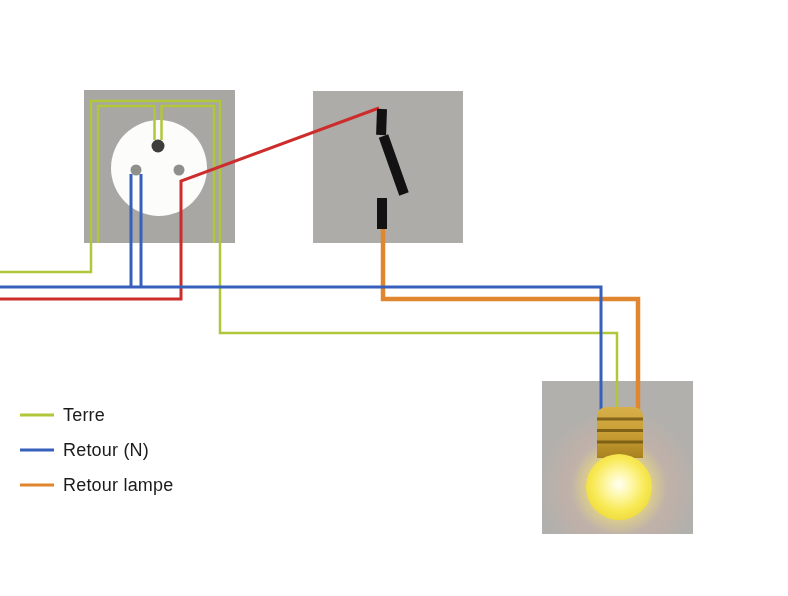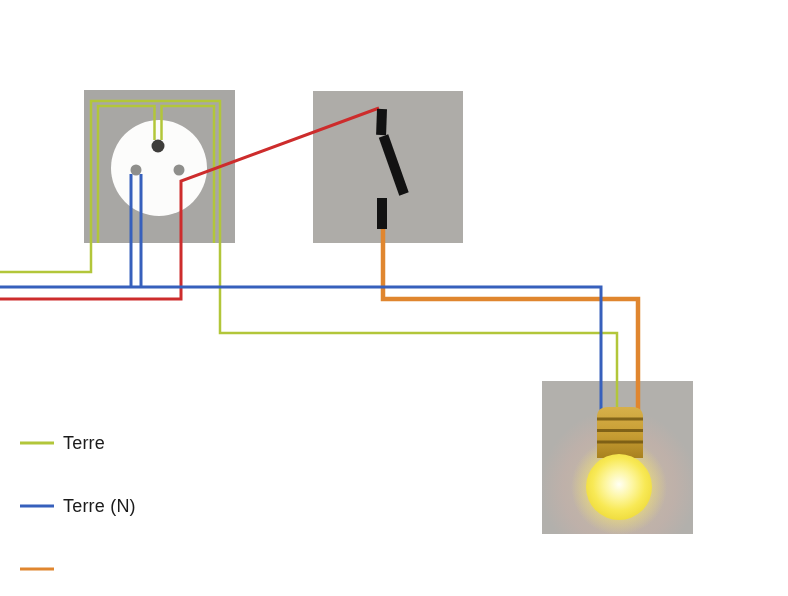--- a/index.html
+++ b/index.html
@@ -17,21 +17,20 @@
     left: 20px;
     top: 403px;
     display: flex;
     flex-direction: column;
     gap: 11px;
   }
   .legend-row {
     display: flex;
     align-items: center;
     height: 24px;
-    margin-top: 28px;
   }
   .legend-swatch { width: 34px; height: 24px; display: block; }
   .legend-label {
     margin-left: 9px;
     font-size: 18px;
     color: #1b1b1b;
     letter-spacing: 0.2px;
     white-space: nowrap;
   }
 </style>
@@ -110,22 +109,23 @@
     <div class="legend-row">
       <svg class="legend-swatch" width="34" height="24">
         <line x1="0" y1="12" x2="34" y2="12" stroke-width="3" stroke="#b2c63a"></line>
       </svg>
       <span class="legend-label">Terre</span>
     </div>
     <div class="legend-row">
       <svg class="legend-swatch" width="34" height="24">
         <line x1="0" y1="12" x2="34" y2="12" stroke-width="3" stroke="#3760bc"></line>
       </svg>
-      <span class="legend-label">Terre (N)</span>
+      <span class="legend-label">Retour (N)</span>
     </div>
     <div class="legend-row">
       <svg class="legend-swatch" width="34" height="24">
         <line x1="0" y1="12" x2="34" y2="12" stroke-width="3" stroke="#e0862f"></line>
       </svg>
+      <span class="legend-label">Retour lampe</span>
     </div>
   </div>
 
 </div>
 
 </body></html>

